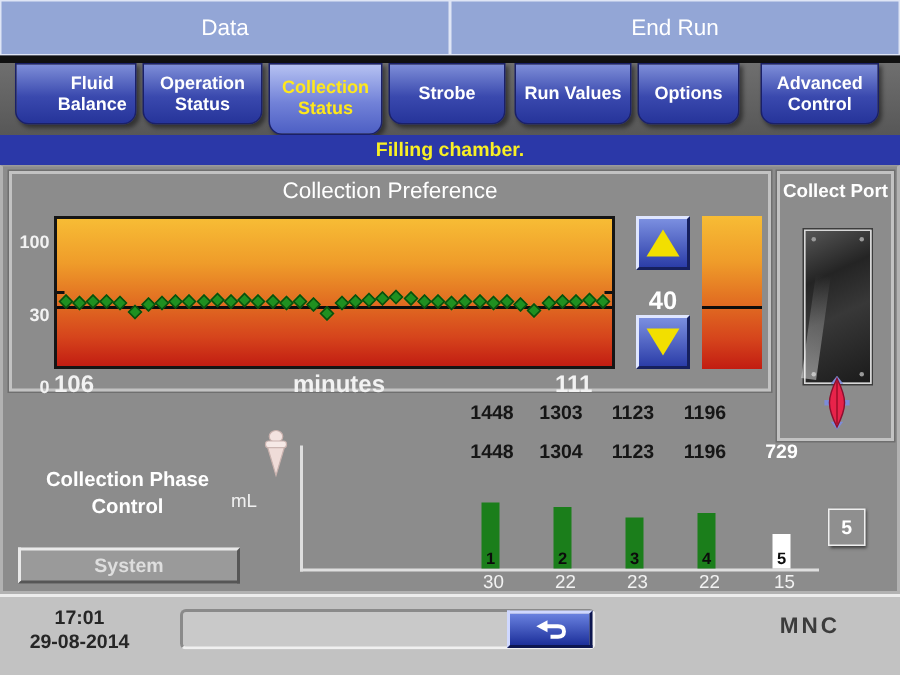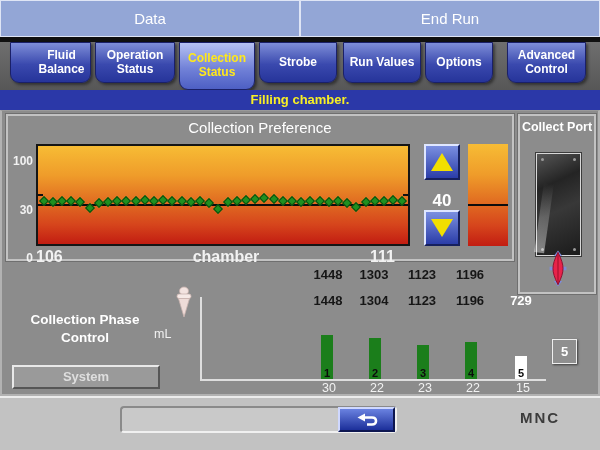--- a/index.html
+++ b/index.html
@@ -181,21 +181,21 @@
           <div class="diamond" style="left: 86.0641%; bottom: 38%;"></div>
           <div class="diamond" style="left: 88.5513%; bottom: 43%;"></div>
           <div class="diamond" style="left: 91.0385%; bottom: 44%;"></div>
           <div class="diamond" style="left: 93.5256%; bottom: 44%;"></div>
           <div class="diamond" style="left: 96.0128%; bottom: 45%;"></div>
           <div class="diamond" style="left: 98.5%; bottom: 44%;"></div>
         </div>
     </div>
 
     <div class="xlab" style="left:28px;">106</div>
-    <div class="xlab" style="left:178px;width:80px;text-align:center;">chamber</div>
+    <div class="xlab" style="left:178px;width:80px;text-align:center;">minutes</div>
     <div class="xlab" style="left:362px;width:40px;">111</div>
 
     <div class="arrowbtn" style="left:416px;top:28px;">
       <div class="tri-up"></div>
     </div>
     <div class="pref-value">40</div>
     <div class="arrowbtn" style="left:416px;top:94px;">
       <div class="tri-down"></div>
     </div>
 
@@ -271,20 +271,24 @@
     <div class="btick" style="left:355px;">22</div>
     <div class="btick" style="left:403px;">23</div>
     <div class="btick" style="left:451px;">22</div>
     <div class="btick" style="left:501px;">15</div>
 
     <div class="page-btn">5</div>
   </div>
 </div>
 
 <div class="footer">
+  <div class="clock">
+    <div>17:01</div>
+    <div>29-08-2014</div>
+  </div>
   <div class="msgbox"></div>
   <div class="return-btn">
     <svg width="26" height="14" viewBox="0 0 26 14">
       <path d="M9 4.5 H18 Q22 4.5 22 8 Q22 11.5 18 11.5 H13" fill="none" stroke="#ffffff" stroke-width="2.6"></path>
       <path d="M11 0.5 L3.5 4.5 L11 8.5 Z" fill="#ffffff"></path>
     </svg>
   </div>
   <div class="mnc">MNC</div>
 </div>
 

